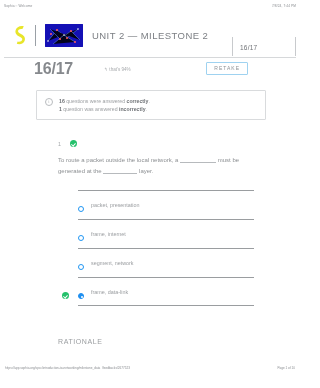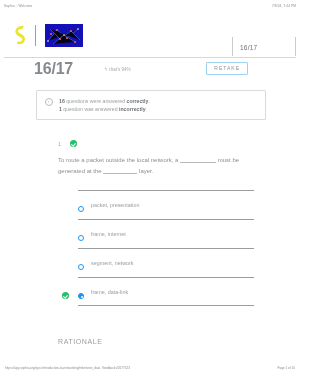--- a/index.html
+++ b/index.html
@@ -353,20 +353,21 @@
         <circle cx="30" cy="18" r="1"></circle>
           <circle cx="6" cy="10" r="1"></circle>
       </g>
       <g fill="#ffffff">
         <circle cx="33" cy="5" r="0.8"></circle>
           <circle cx="3" cy="17" r="0.8"></circle>
         <circle cx="19" cy="11" r="0.8"></circle>
       </g>
     </svg>
   </div>
+  <div class="unit-title">UNIT 2 — MILESTONE 2</div>
 </div>
 
 <div class="rail">
   <div class="tick left"></div>
   <div class="tick right"></div>
   <div class="rail-score">16/17</div>
 </div>
 
 <div class="score-row">
   <div class="score-rule"></div>

